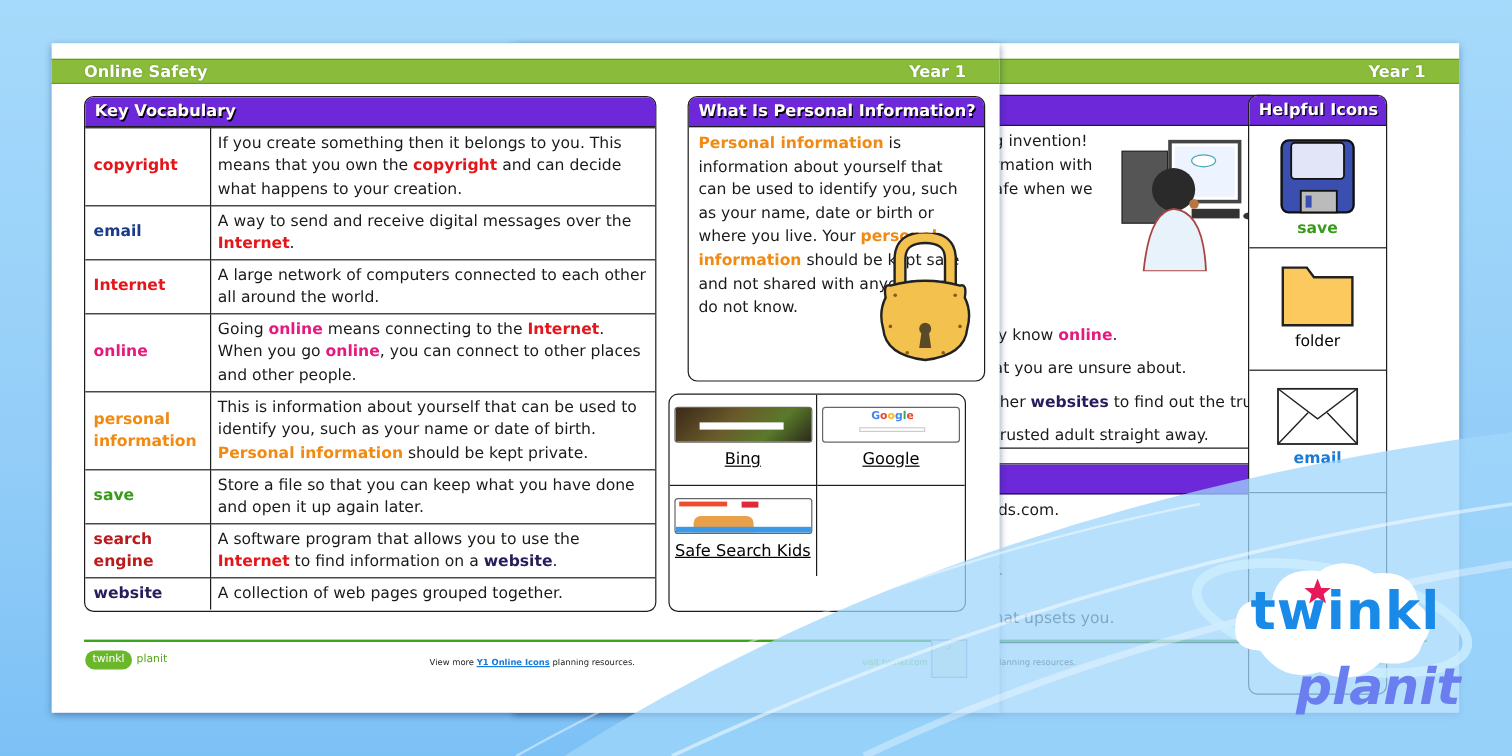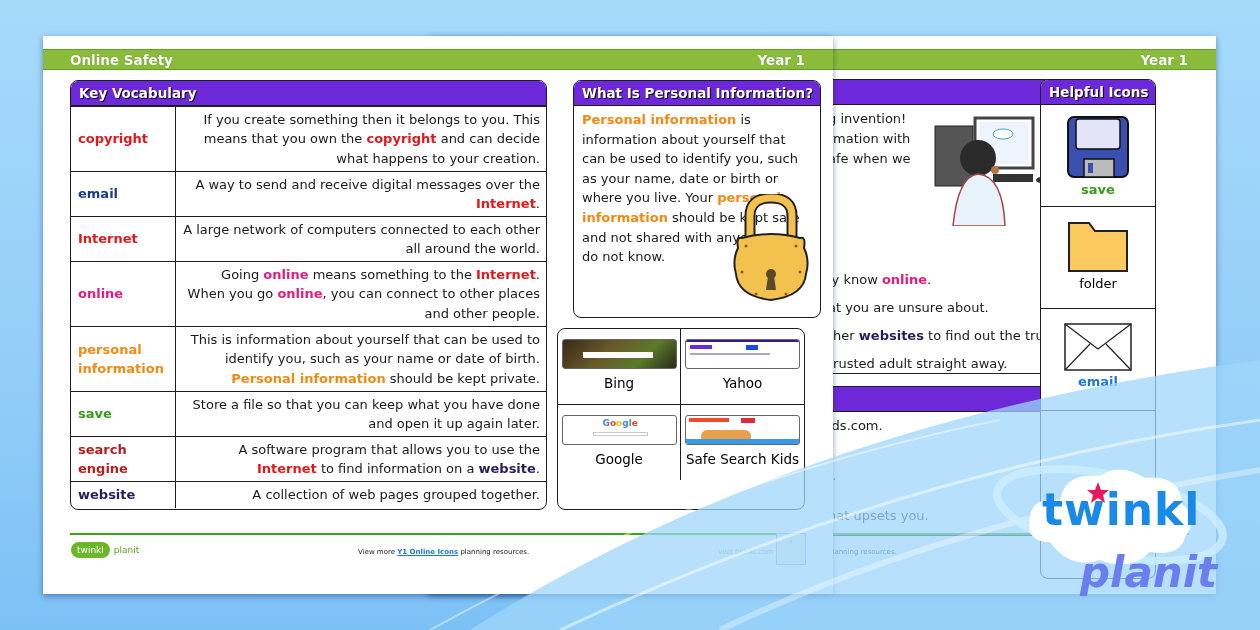--- a/index.html
+++ b/index.html
@@ -27,37 +27,37 @@
     position: absolute; border: 1.5px solid #1d1d1d; border-radius: 8px; background: #fff; overflow: hidden;
   }
   .panel-head {
     background: #6d28d9; color: #fff; font-weight: bold; font-size: 13.5px;
     height: 25px; line-height: 24px; padding-left: 8px; border-bottom: 1.5px solid #1d1d1d;
     text-shadow: 1px 1px 0 #000;
   }
   table.vocab { border-collapse: collapse; width: 100%; font-size: 13px; }
   table.vocab td { border: 1px solid #1d1d1d; vertical-align: middle; line-height: 19.5px; }
   table.vocab tr td:first-child { border-left: none; width: 104px; padding-left: 7px; font-weight: bold; }
-  table.vocab tr td:last-child { border-right: none; padding: 2px 6px; color: #1a1a1a; text-align: right; }
+  table.vocab tr td:last-child { border-right: none; padding: 2px 6px; color: #1a1a1a; }
   table.vocab tr:last-child td { border-bottom: none; }
   .c-red { color: #e3171b; font-weight: bold; }
   .c-blue { color: #1a3a8a; font-weight: bold; }
   .c-pink { color: #e5197e; font-weight: bold; }
   .c-orange { color: #f08a12; font-weight: bold; }
   .c-green { color: #3a9a1a; font-weight: bold; }
   .c-crimson { color: #b91c1c; font-weight: bold; }
   .c-navy { color: #2a1c5c; font-weight: bold; }
   .pi-body { padding: 4px 8px; font-size: 13px; line-height: 19.6px; color: #1a1a1a; position: relative; height: 208px; }
   .lock { position: absolute; right: 10px; top: 88px; width: 78px; height: 110px; }
   .se-grid { display: grid; grid-template-columns: 1fr 1fr; grid-template-rows: 1fr 1fr; height: 151px; }
   .se-cell { border-right: 1px solid #1d1d1d; border-bottom: 1px solid #1d1d1d; text-align: center; font-size: 13.5px; padding-top: 10px; }
   .se-cell:nth-child(2n) { border-right: none; }
   .se-cell:nth-child(n+3) { border-bottom: none; }
   .thumb { width: 115px; height: 30px; margin: 0 auto 6px; border: 1px solid #666; border-radius: 3px; position: relative; overflow: hidden; background: #fff; }
-  .thumb-label { display: block; }
+  .thumb-label { display: block; text-decoration: underline; }
   .footer-line { position: absolute; left: 27px; right: 27px; top: 497px; height: 2px; background: #3aa51a; }
   .footer-logo { position: absolute; left: 28px; top: 506px; font-size: 9px; color: #5aa51a; font-weight: normal; }
   .footer-logo .cloud { display: inline-block; background: #6ab82a; color: #fff; border-radius: 12px; padding: 3px 6px; font-size: 9px; margin-right: 4px; }
   .footer-mid { position: absolute; left: 315px; top: 512px; font-size: 7px; color: #222; }
   .footer-mid a { color: #1a7ad8; font-weight: bold; text-decoration: underline; }
   .footer-right { position: absolute; right: 60px; top: 512px; font-size: 7px; color: #8ac84a; }
   .badge { position: absolute; right: 27px; top: 497px; width: 30px; height: 32px; border: 1px solid #aad; background: #eef6e6; font-size: 5px; color: #5a5; text-align: center; padding-top: 4px; }
   .back-text { position: absolute; font-size: 13px; color: #1a1a1a; line-height: 20px; }
   .icons-col .icon-cell { border-bottom: 1px solid #1d1d1d; text-align: center; font-size: 13px; }
   .overlay-wave {
@@ -151,21 +151,21 @@
           <tr style="height: 45px;">
             <td class="c-blue">email</td>
             <td><span>A way to send and receive digital messages over the </span><span class="c-red">Internet</span><span>.</span></td>
           </tr>
           <tr style="height: 45px;">
             <td class="c-red">Internet</td>
             <td><span>A large network of computers connected to each other all around the world.</span></td>
           </tr>
           <tr style="height: 65px;">
             <td class="c-pink">online</td>
-            <td><span>Going </span><span class="c-pink">online</span><span> means something to the </span><span class="c-red">Internet</span><span>. When you go </span><span class="c-pink">online</span><span>, you can connect to other places and other people.</span></td>
+            <td><span>Going </span><span class="c-pink">online</span><span> means connecting to the </span><span class="c-red">Internet</span><span>. When you go </span><span class="c-pink">online</span><span>, you can connect to other places and other people.</span></td>
           </tr>
           <tr style="height: 65px;">
             <td class="c-orange">personal information</td>
             <td><span>This is information about yourself that can be used to identify you, such as your name or date of birth. </span><span class="c-orange">Personal information</span><span> should be kept private.</span></td>
           </tr>
           <tr style="height: 45px;">
             <td class="c-green">save</td>
             <td><span>Store a file so that you can keep what you have done and open it up again later.</span></td>
           </tr>
           <tr style="height: 45px;">
@@ -200,29 +200,20 @@
     </div>
   </div>
 
   <div class="panel" style="left:514px; top:292px; width:248px; height:182px;">
     <div class="se-grid">
       <div class="se-cell">
         <div class="thumb" style="background:linear-gradient(135deg,#3a2a1a,#6a5a2a 40%,#5a7a2a 70%,#2a2a1a);">
           <div style="position:absolute; left:20px; top:12px; width:70px; height:6px; background:#fff;"></div>
         </div>
         <span class="thumb-label">Bing</span>
-      </div>
-      <div class="se-cell">
-        <div class="thumb">
-          <div style="position:absolute; left:0; top:0; right:0; height:2px; background:#3a1a8a;"></div>
-          <div style="position:absolute; left:4px; top:5px; width:22px; height:4px; background:#6a2adf;"></div>
-          <div style="position:absolute; left:60px; top:5px; width:12px; height:5px; background:#1a4adf;"></div>
-          <div style="position:absolute; left:4px; top:13px; width:80px; height:2px; background:#aab;"></div>
-        </div>
-        <span class="thumb-label">Yahoo</span>
       </div>
       <div class="se-cell">
         <div class="thumb">
           <div style="position:absolute; left:40px; top:2px; font-size:9px; font-weight:bold;"><span style="color:#4285f4">G</span><span style="color:#ea4335">o</span><span style="color:#fbbc05">o</span><span style="color:#4285f4">g</span><span style="color:#34a853">l</span><span style="color:#ea4335">e</span></div>
           <div style="position:absolute; left:30px; top:16px; width:55px; height:4px; border:1px solid #ccc;"></div>
         </div>
         <span class="thumb-label">Google</span>
       </div>
       <div class="se-cell">
         <div class="thumb">

